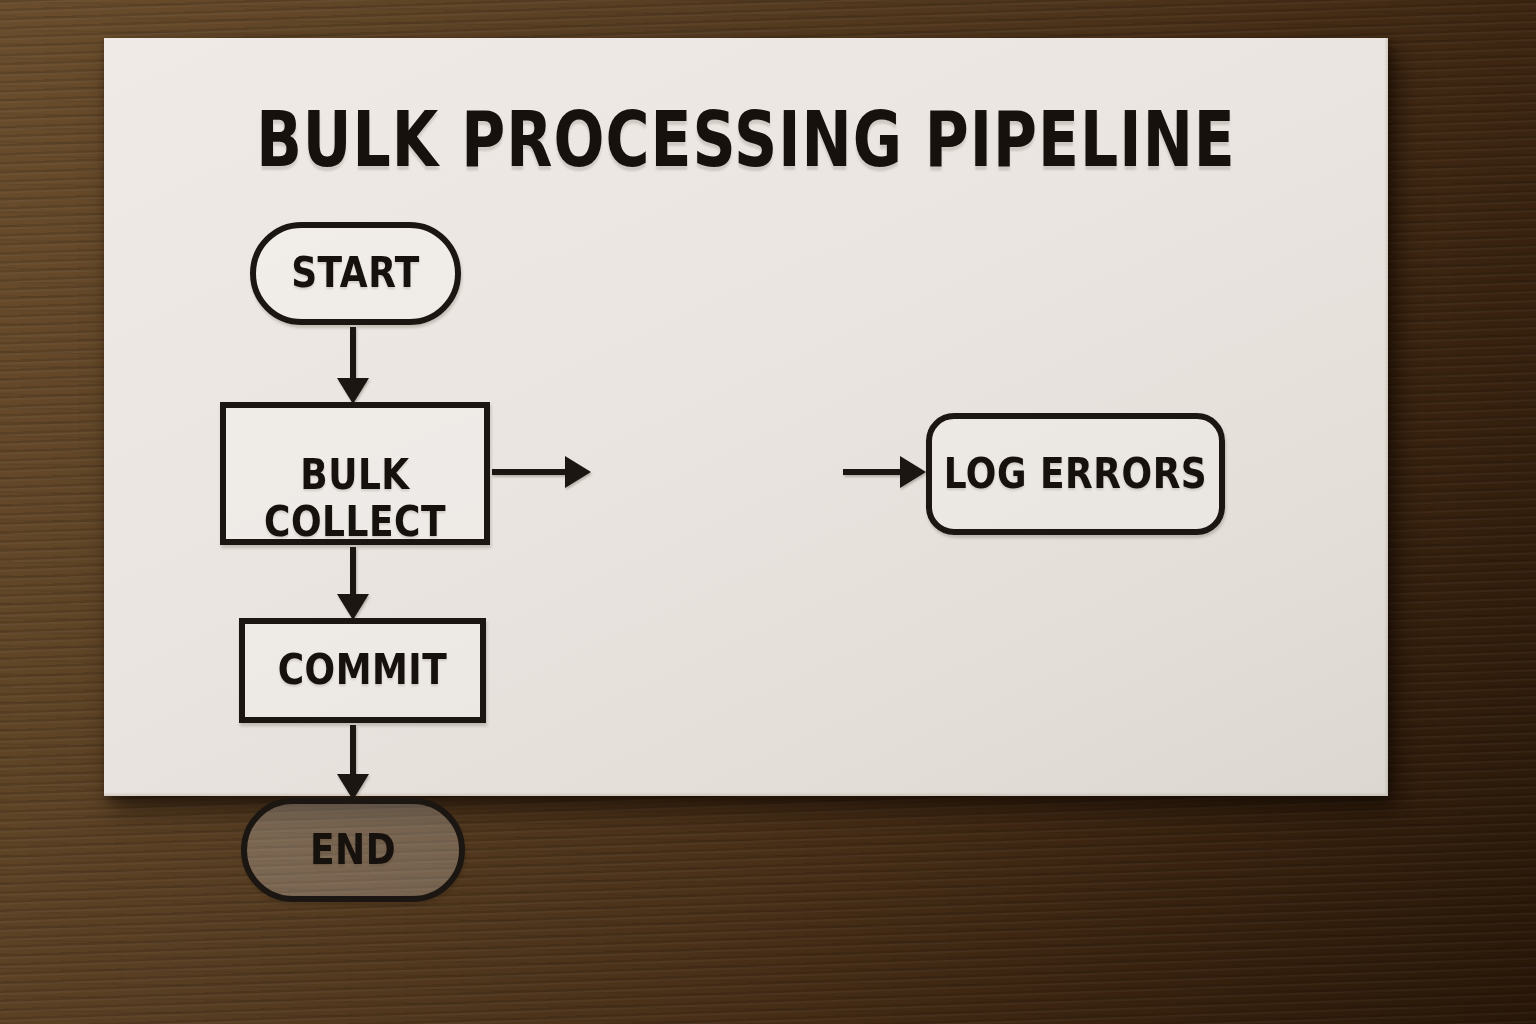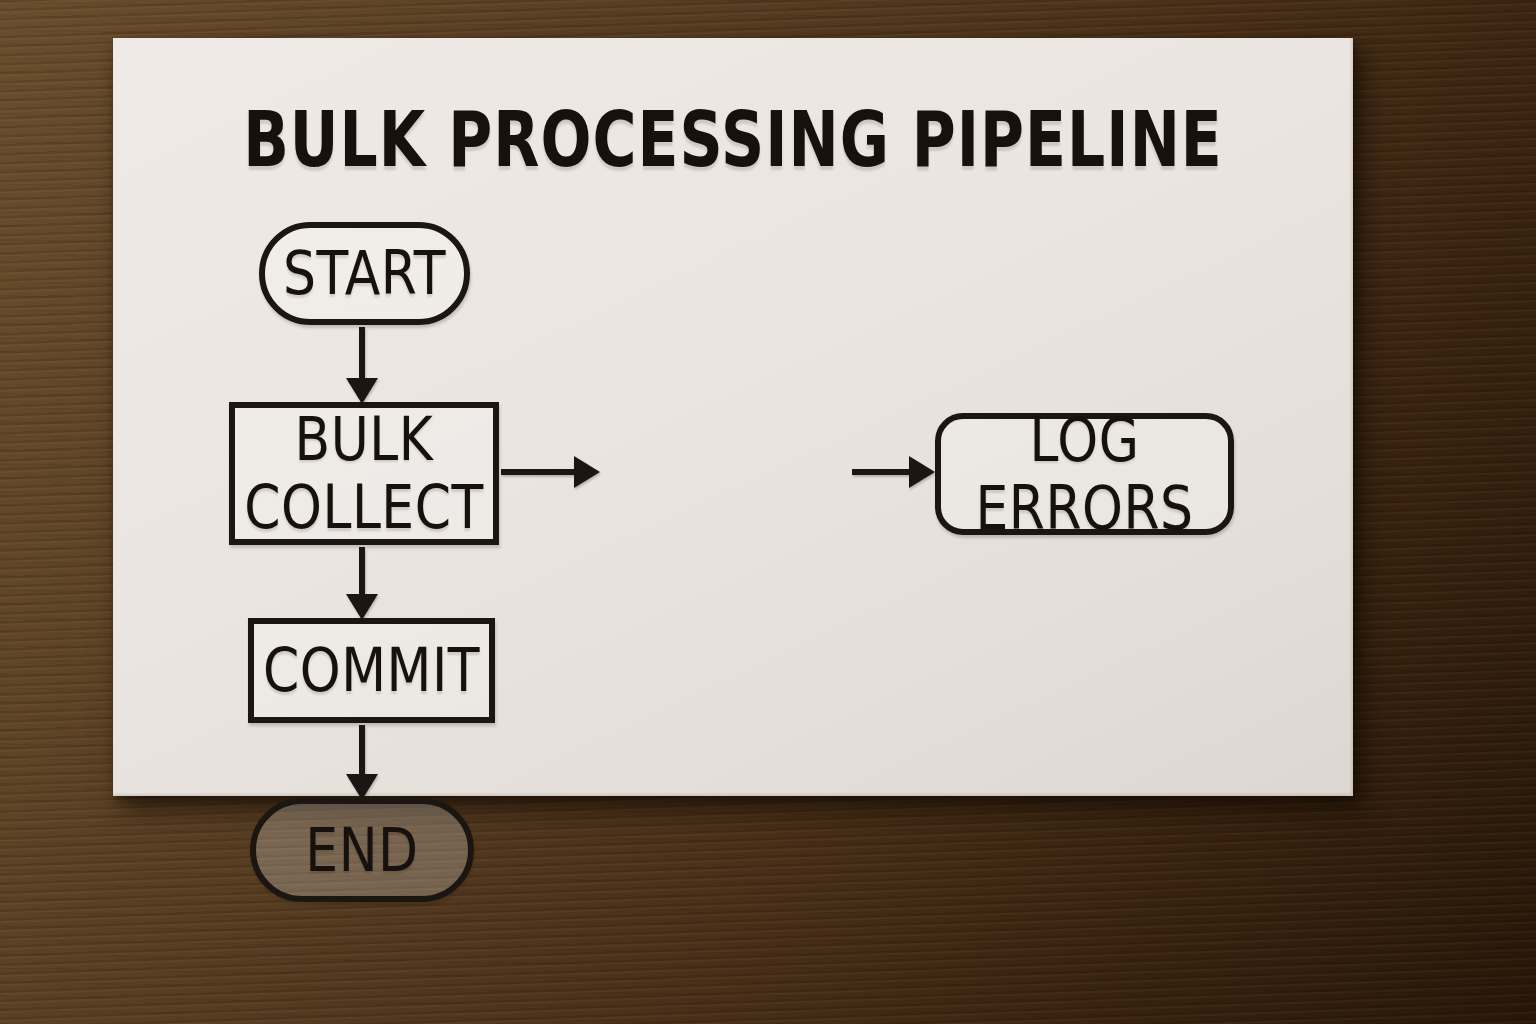--- a/index.html
+++ b/index.html
@@ -21,55 +21,56 @@
         rgba(255,255,255,0.035) 3px, rgba(255,255,255,0.035) 4px,
         transparent 5px, transparent 9px),
       repeating-linear-gradient(181deg,
         rgba(0,0,0,0.06) 0px, rgba(0,0,0,0.06) 1px,
         transparent 2px, transparent 14px);
     pointer-events: none;
   }
 
   
   .paper {
-    position: absolute; left: 113px; top: 38px; width: 1240px; height: 758px;
+    position: absolute; left: 104px; top: 38px; width: 1240px; height: 758px;
     background: linear-gradient(155deg, #efeae5 0%, #eae5e0 45%, #e3ded8 78%, #dcd7d1 100%);
     box-shadow:
       10px 14px 24px rgba(18, 9, 3, 0.62),
       3px 4px 8px rgba(18, 9, 3, 0.45),
       inset -2px -2px 2px rgba(120, 100, 80, 0.18);
+    padding-left: 44px;
   }
 
   
   .title {
     position: absolute; left: 0; right: 0; top: 56px; margin: 0;
     text-align: center;
     font-weight: bold; font-size: 60px; letter-spacing: 1px;
     color: #16110d;
     transform: scaleY(1.28); transform-origin: top center;
     text-shadow: 0 3px 2px rgba(30,20,10,0.14);
   }
 
   
   .node {
     position: absolute; box-sizing: border-box;
     border: 6px solid #1b1612;
     display: flex; align-items: center; justify-content: center;
     text-align: center;
-    font-weight: normal; font-size: 52px; line-height: 1.12; letter-spacing: 0.5px;
+    font-weight: bold; font-size: 36px; line-height: 1.12; letter-spacing: 0.5px;
     color: #16110d;
     background: rgba(255,255,255,0.22);
     box-shadow: 1px 3px 3px rgba(40,28,16,0.20);
     text-shadow: 0 2px 2px rgba(30,20,10,0.14);
   }
   .node > span { display: block; transform: scaleY(1.18); }
   .pill { border-radius: 60px; }
 
   .n-start       { left: 146px; top: 184px; width: 211px; height: 103px; }
-  .n-bulkcollect { left: 116px; top: 364px; width: 270px; height: 143px; }
+  .n-bulkcollect { left: 116px; top: 364px; width: 270px; height: 143px; align-items: flex-end; }
   .n-forall      { left: 487px; top: 377px; width: 250px; height: 118px; }
   .n-logerrors   { left: 822px; top: 375px; width: 299px; height: 122px; border-radius: 28px; }
   .n-commit      { left: 127px; top: 580px; width: 247px; height: 105px; margin-left: 8px; }
   .n-end         { left: 137px; top: 760px; width: 224px; height: 104px; }
 
   
   .arrow { position: absolute; filter: drop-shadow(1px 2px 1px rgba(40,28,16,0.25)); }
   .arrow .shaft { position: absolute; background: #1b1612; }
   .arrow .head  { position: absolute; width: 0; height: 0; }
 

